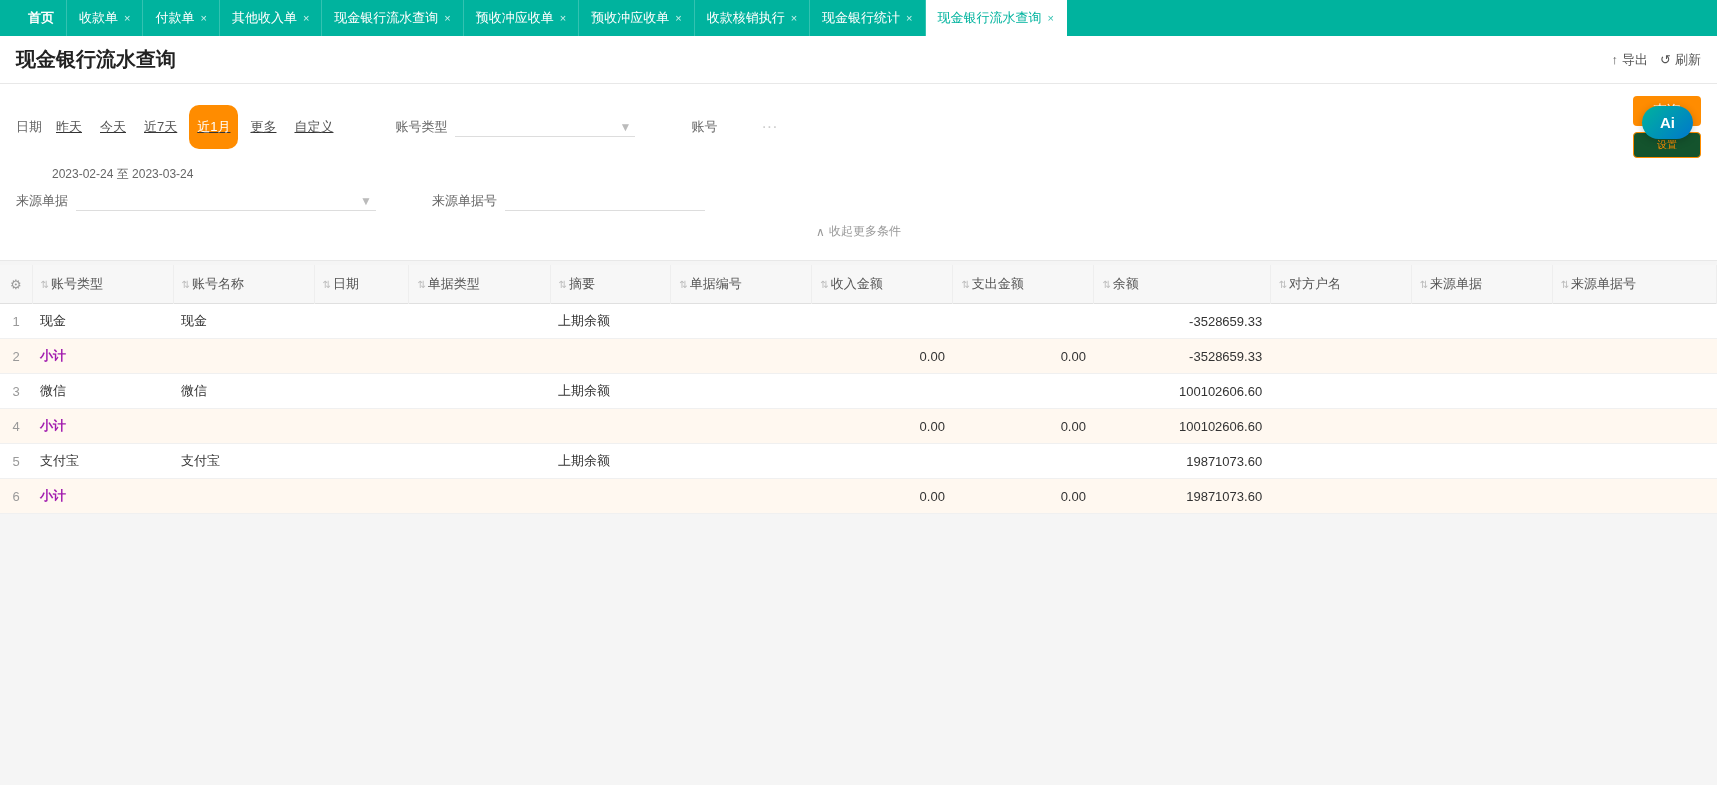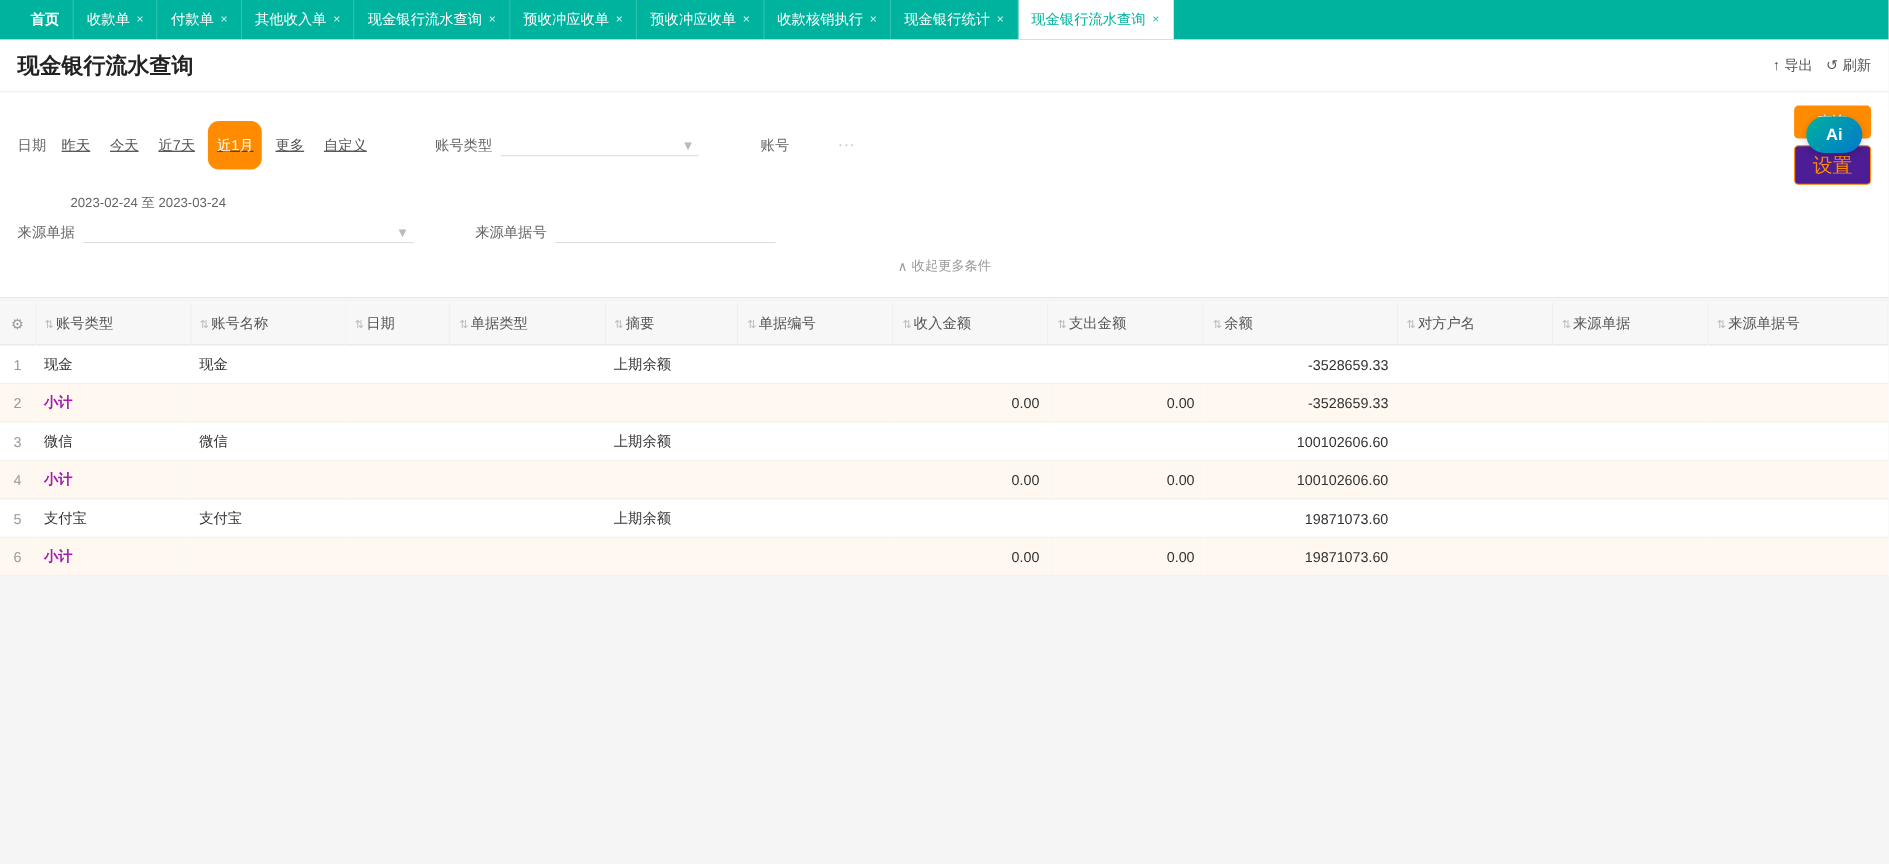--- a/index.html
+++ b/index.html
@@ -107,21 +107,21 @@
     }
     .date-btn.active {
       background: #ff8c00;
       color: #fff;
       border-radius: 10px;
       padding: 13px 8px;
     }
     .date-range {
       font-size: 12px;
       color: #666;
-      margin-left: 16px;
+      margin-left: 4px;
     }
     .filter-select {
       display: flex;
       align-items: center;
       gap: 4px;
       border-bottom: 1px solid #ddd;
       padding: 2px 4px;
       min-width: 180px;
       cursor: pointer;
     }
@@ -147,27 +147,27 @@
     .query-btn {
       background: #ff8c00;
       color: #fff;
       border: none;
       padding: 6px 20px;
       border-radius: 4px;
       cursor: pointer;
       font-size: 14px;
     }
     .setting-btn {
-      background: #4c1d95;
+      background: #14532d;
       color: #ff8c00;
       border: 1px solid #ff8c00;
       padding: 5px 16px;
       border-radius: 4px;
       cursor: pointer;
-      font-size: 18px;
+      font-size: 10px;
     }
     .collapse-bar {
       display: flex;
       justify-content: center;
       align-items: center;
       padding: 4px 0 8px;
       cursor: pointer;
       color: #999;
       font-size: 12px;
       gap: 4px;

